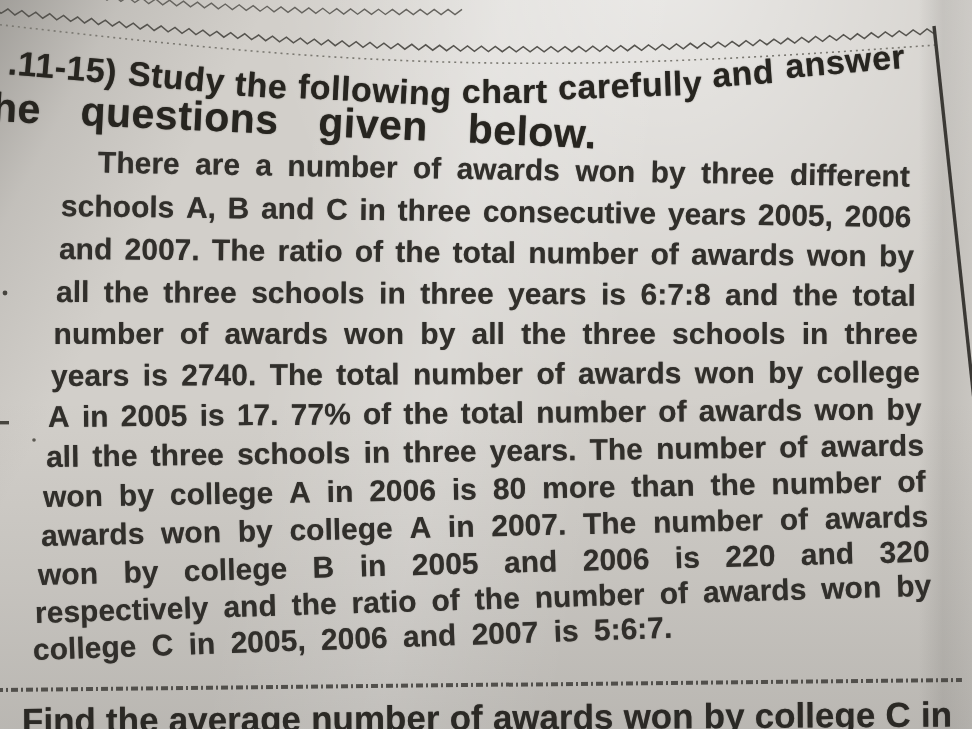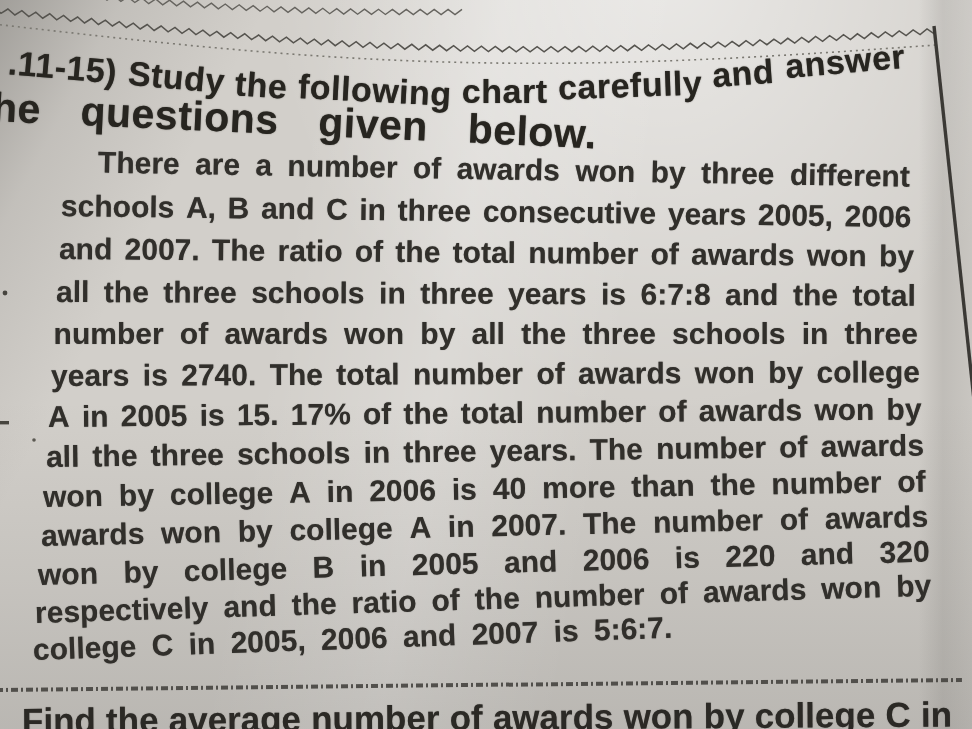--- a/index.html
+++ b/index.html
@@ -182,22 +182,22 @@
         <span>awards</span>
         <span>won</span>
         <span>by</span>
         <span>college</span>
       </div>
       <div class="jline" style="top: 400px; left: 48.4px; width: 873.6px; transform: rotate(-0.5deg);">
         <span>A</span>
         <span>in</span>
         <span>2005</span>
         <span>is</span>
-        <span>15.</span>
-        <span>17%</span>
+        <span>17.</span>
+        <span>77%</span>
         <span>of</span>
         <span>the</span>
         <span>total</span>
         <span>number</span>
         <span>of</span>
         <span>awards</span>
         <span>won</span>
         <span>by</span>
       </div>
       <div class="jline" style="top: 440.4px; left: 45.8px; width: 878.2px; transform: rotate(-0.75deg);">
@@ -214,21 +214,21 @@
         <span>awards</span>
       </div>
       <div class="jline" style="top: 480.2px; left: 43.2px; width: 882.8px; transform: rotate(-1deg);">
         <span>won</span>
         <span>by</span>
         <span>college</span>
         <span>A</span>
         <span>in</span>
         <span>2006</span>
         <span>is</span>
-        <span>40</span>
+        <span>80</span>
         <span>more</span>
         <span>than</span>
         <span>the</span>
         <span>number</span>
         <span>of</span>
       </div>
       <div class="jline" style="top: 519.4px; left: 40.6px; width: 887.4px; transform: rotate(-1.25deg);">
         <span>awards</span>
         <span>won</span>
         <span>by</span>

